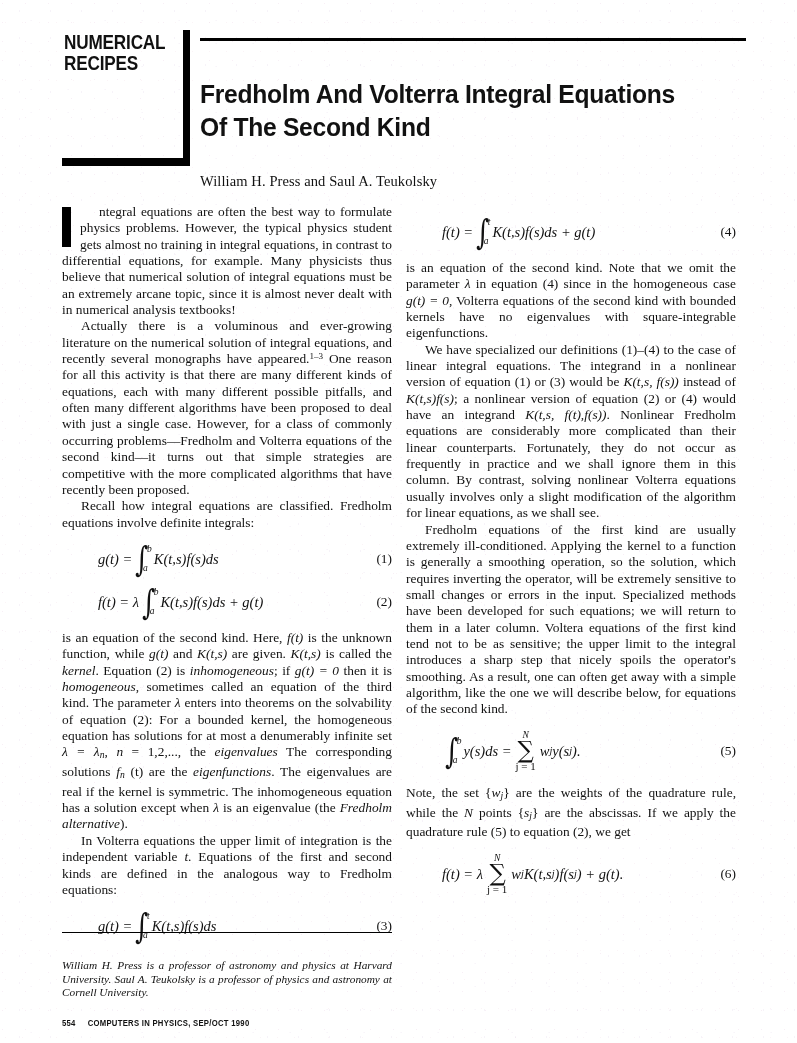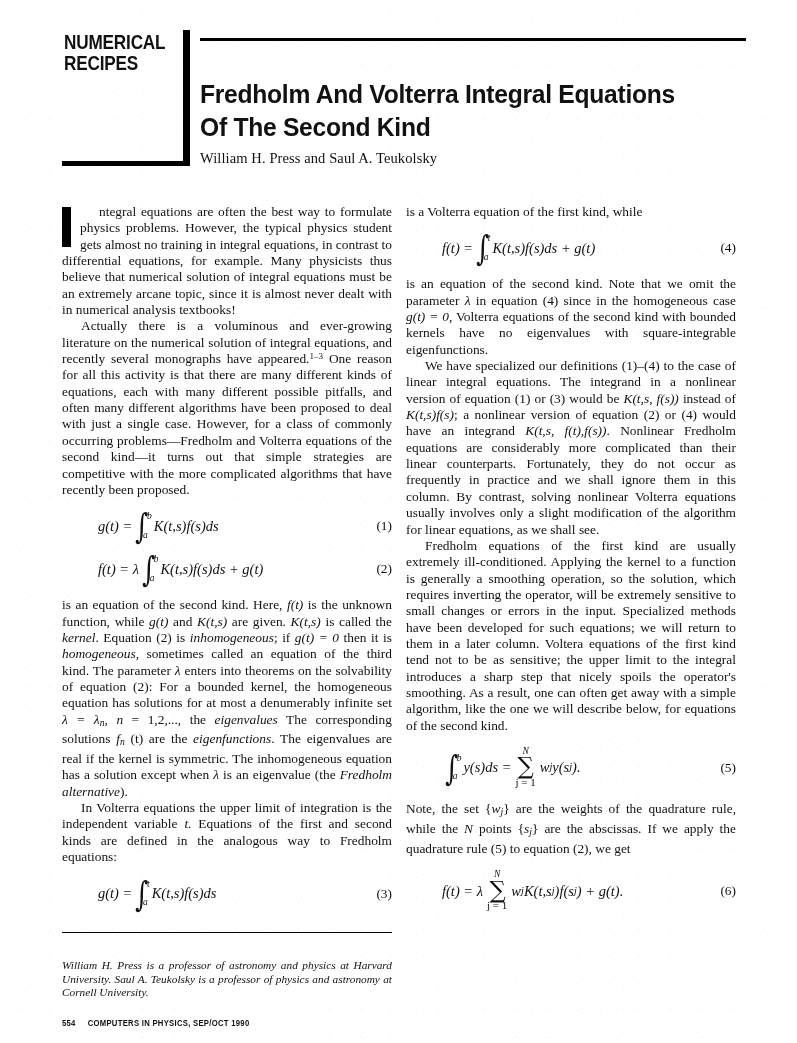--- a/index.html
+++ b/index.html
@@ -31,21 +31,21 @@
   }
 
   
   .masthead {
     position: absolute;
     left: 62px;
     top: 30px;
     width: 128px;
     height: 136px;
     border-right: 7px solid #000;
-    border-bottom: 5px solid #000000;
+    border-bottom: 8px solid #000000;
     box-sizing: border-box;
   }
   .masthead-title {
     font-family: "Liberation Sans", "DejaVu Sans", sans-serif;
     font-weight: 700;
     font-size: 19.5px;
     line-height: 21px;
     letter-spacing: -0.2px;
     text-transform: uppercase;
     transform: scaleX(.88);
@@ -74,21 +74,21 @@
     line-height: 33px;
     letter-spacing: -0.3px;
     transform: scaleX(.93);
     transform-origin: left top;
     white-space: pre-line;
   }
 
   .byline {
     position: absolute;
     left: 200px;
-    top: 150px;
+    top: 173px;
     font-size: 14.5px;
     letter-spacing: .1px;
   }
 
   
   .col {
     position: absolute;
     top: 204px;
     width: 330px;
     font-size: 13.4px;
@@ -248,20 +248,21 @@
 <h1 class="article-title">Fredholm And Volterra Integral Equations
 Of The Second Kind</h1>
 <div class="byline">William H. Press and Saul A. Teukolsky</div>
 
 <div class="col col-left">
 
   <p class="dropcap-para"><span class="dropcap-bar"></span><span>ntegral equations are often the best way to formulate physics problems. However, the typical physics student gets almost no training in integral equations, in contrast to differential equations, for example. Many physicists thus believe that numerical solution of integral equations must be an extremely arcane topic, since it is almost never dealt with in numerical analysis textbooks!</span></p>
 
   <p><span>Actually there is a voluminous and ever-growing literature on the numerical solution of integral equations, and recently several monographs have appeared.</span><sup>1–3</sup><span> One reason for all this activity is that there are many different kinds of equations, each with many different possible pitfalls, and often many different algorithms have been proposed to deal with just a single case. However, for a class of commonly occurring problems—Fredholm and Volterra equations of the second kind—it turns out that simple strategies are competitive with the more complicated algorithms that have recently been proposed.</span></p>
 
+  <p>Recall how integral equations are classified. Fredholm equations involve definite integrals:</p>
 
   <div class="eq">
     <span class="eq-body">
       <span>g(t) =</span>
       <span class="intop">
         <span class="intsign">∫</span>
         <span class="intlim">
           <span class="hi">b</span>
           <span class="lo">a</span>
         </span>
@@ -303,21 +304,20 @@
       </span>
       <span>K(t,s)f(s)ds</span>
     </span>
     <span class="eq-num">(3)</span>
   </div>
 
 </div>
 
 <div class="col col-right">
 
-  <p class="no-indent">is a Volterra equation of the first kind, while</p>
 
   <div class="eq">
     <span class="eq-body">
       <span>f(t) =</span>
       <span class="intop">
         <span class="intsign">∫</span>
         <span class="intlim">
           <span class="hi">t</span>
           <span class="lo">a</span>
         </span>

